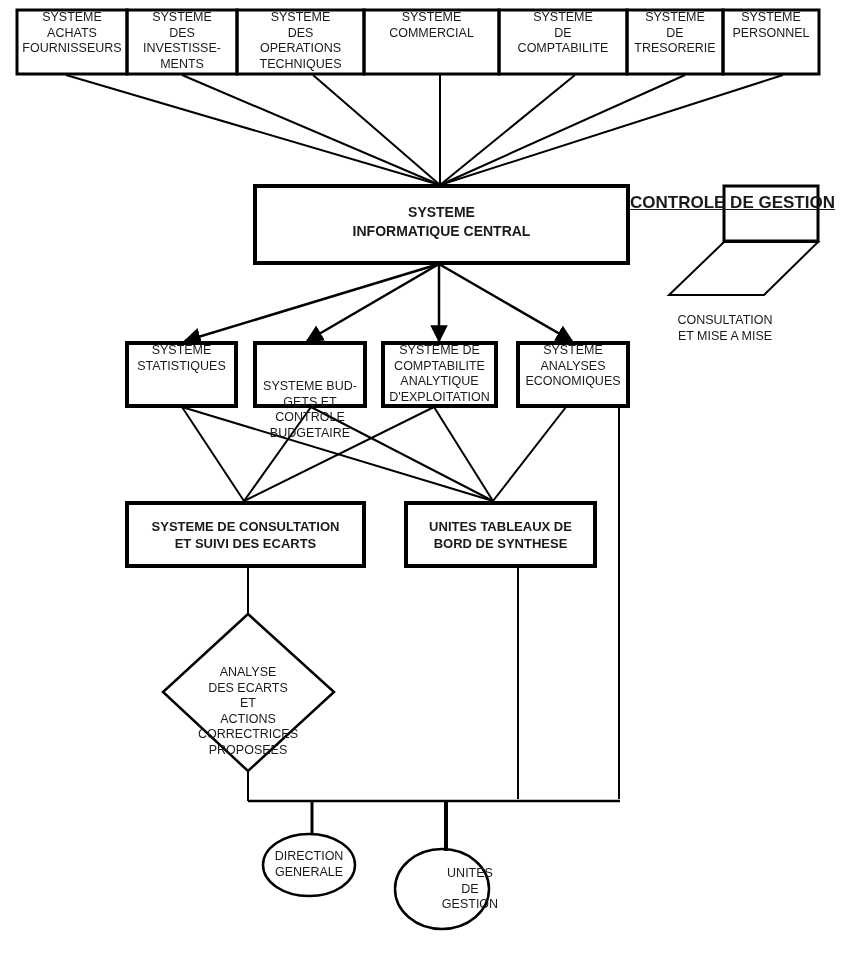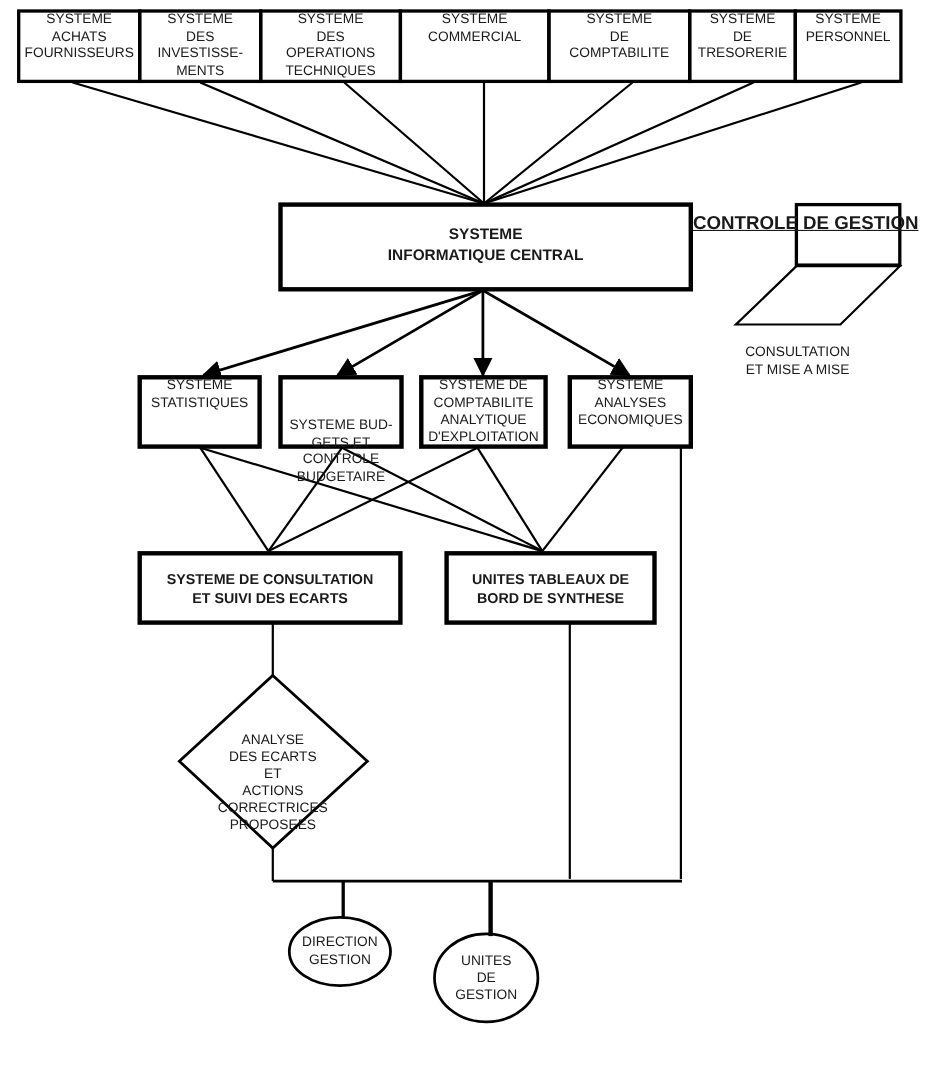--- a/index.html
+++ b/index.html
@@ -143,16 +143,16 @@
 BORD DE SYNTHESE</div>
 
 <div class="lbl" style="left:183px;top:645px;width:130px;line-height:15.5px;margin-top:20px;">ANALYSE
 DES ECARTS
 ET
 ACTIONS
 CORRECTRICES
 PROPOSEES</div>
 
 <div class="lbl" style="left:263px;top:849px;width:92px;">DIRECTION
-GESTION</div>
-<div class="lbl" style="left:395px;top:866px;width:94px;">UNITES
+GENERALE</div>
+<div class="lbl" style="left:395px;top:866px;width:94px;padding-left:28px;">UNITES
 DE
 GESTION</div>
 
 </body></html>

